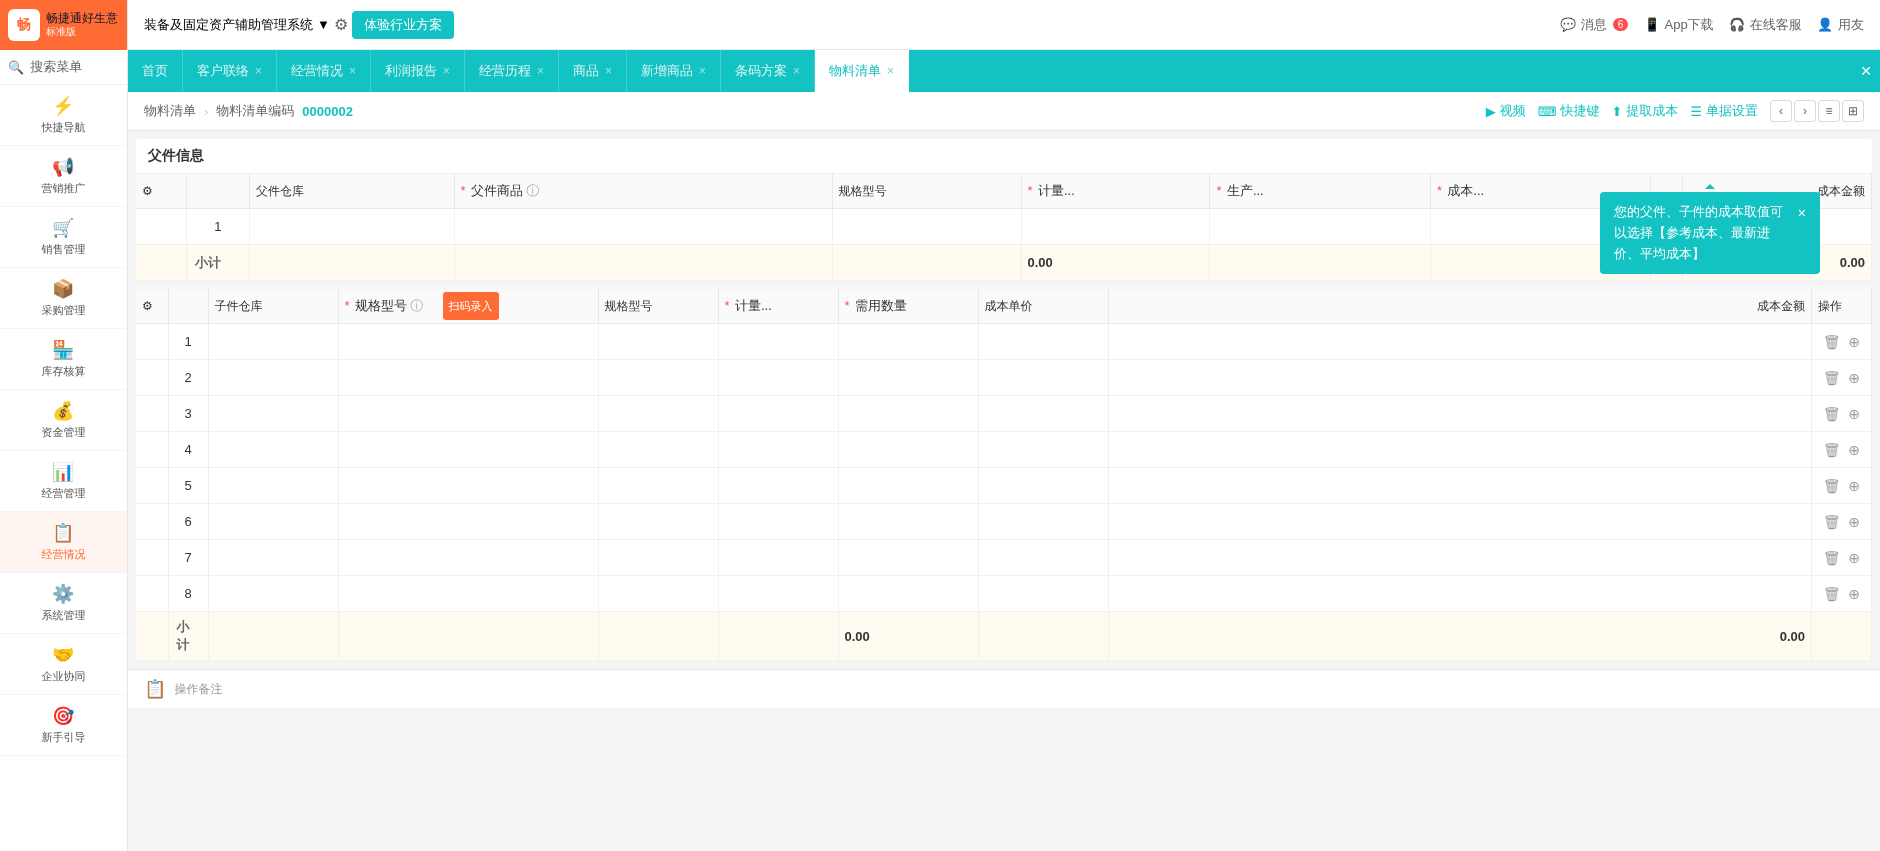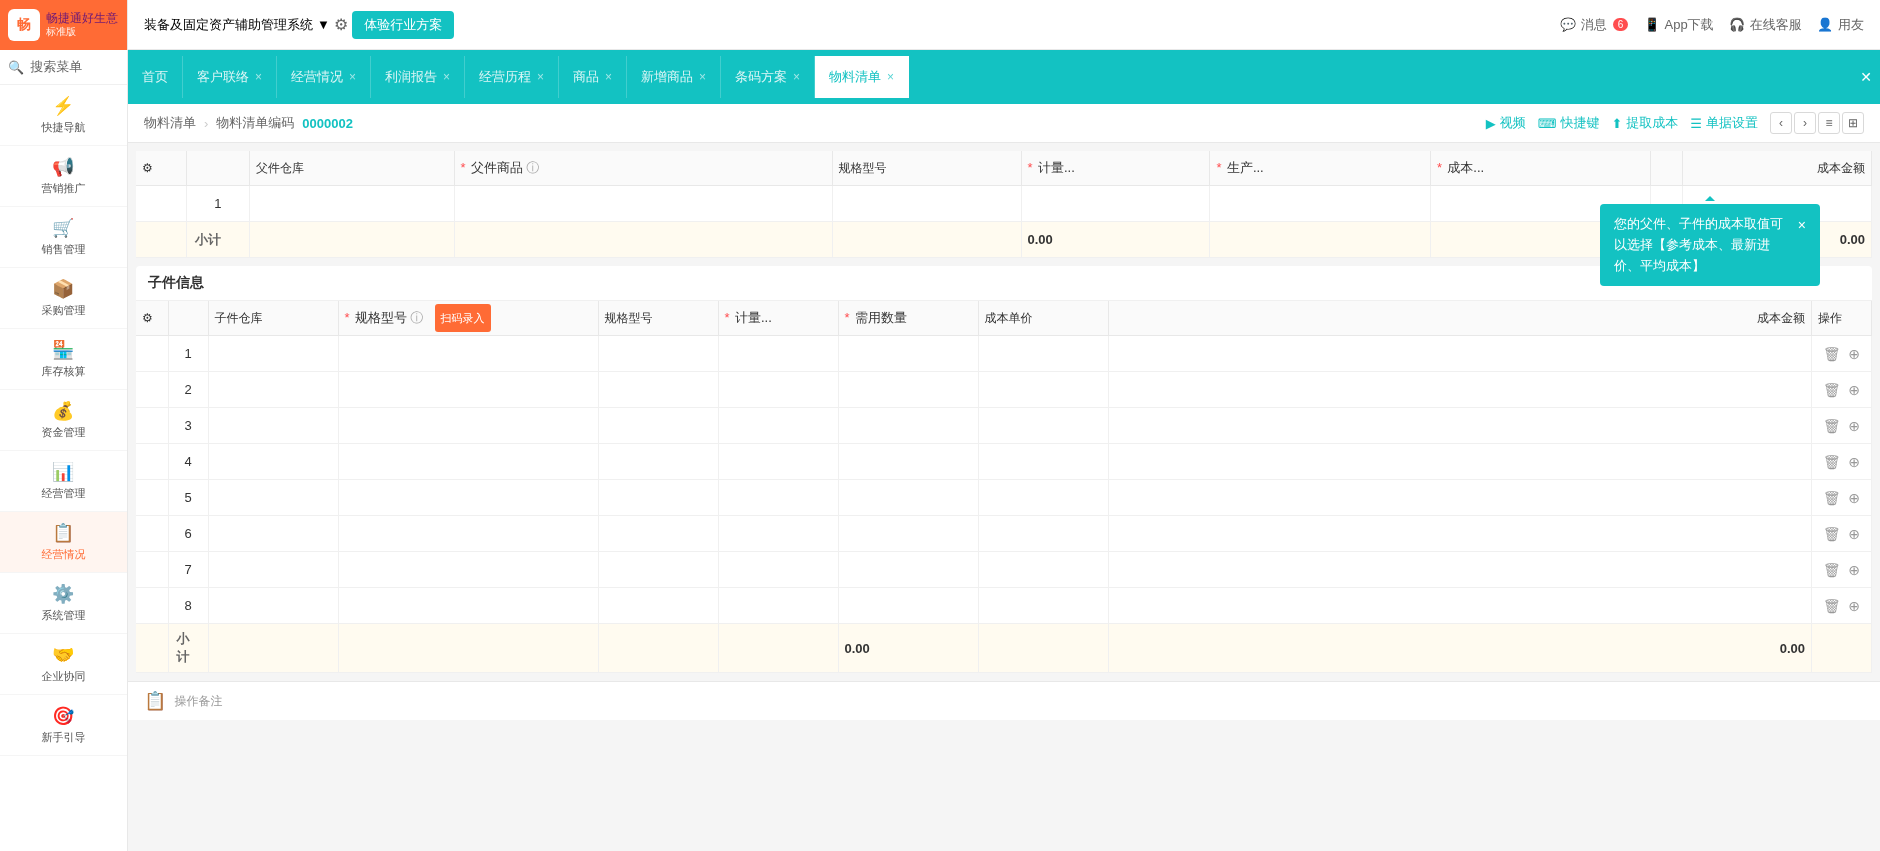--- a/index.html
+++ b/index.html
@@ -28,21 +28,21 @@
       height: 32px;
       background: white;
       border-radius: 6px;
       display: flex;
       align-items: center;
       justify-content: center;
       color: #ff6b35;
       font-weight: bold;
       font-size: 14px;
     }
-    .sidebar-logo-text { font-size: 12px; color: #701a75; line-height: 1.2; }
+    .sidebar-logo-text { font-size: 12px; color: #0f172a; line-height: 1.2; }
     .sidebar-logo-sub { font-size: 10px; opacity: 0.9; }
     .sidebar-search {
       padding: 8px;
       border-bottom: 1px solid #f0f0f0;
     }
     .sidebar-search-btn {
       width: 100%;
       background: none;
       border: none;
       display: flex;
@@ -109,21 +109,21 @@
       padding: 1px 5px;
       margin-left: 2px;
     }
     .gear-icon { font-size: 16px; color: #666; cursor: pointer; }
 
     
     .tab-nav {
       background: #13c2c2;
       display: flex;
       align-items: center;
-      height: 54px;
+      height: 42px;
       padding: 0 0;
       overflow: hidden;
     }
     .tab-item {
       padding: 0 14px;
       height: 42px;
       display: flex;
       align-items: center;
       gap: 6px;
       cursor: pointer;
@@ -189,21 +189,21 @@
     .row-num { color: #999; text-align: center; width: 32px; }
     .subtotal-row td { background: #fffbf0; font-weight: bold; }
     .col-settings { width: 32px; text-align: center; }
     .th-required::before { content: '*'; color: #ff4d4f; margin-right: 2px; }
     .scan-badge {
       background: #ff6b35;
       color: white;
       font-size: 11px;
       padding: 8px 6px;
       border-radius: 3px;
-      margin-left: 8px;
+      margin-left: 16px;
     }
     .col-action { width: 60px; text-align: center; }
     .action-icon { color: #999; cursor: pointer; font-size: 14px; margin: 0 2px; }
 
     
     .tooltip-box {
       position: absolute;
       top: 128px;
       right: 200px;
       background: #13c2c2;
@@ -426,20 +426,21 @@
         </div>
       </div>
     </div>
 
     <div class="tooltip-box" style="position:absolute;top:100px;right:60px;">
       <span class="tooltip-close">×</span>
       <span>您的父件、子件的成本取值可以选择【参考成本、最新进价、平均成本】</span>
     </div>
 
     <div class="section">
+      <div class="section-title">父件信息</div>
       <table class="data-table">
         <thead>
           <tr>
             <th class="col-settings">⚙</th>
             <th style="width:40px;"></th>
             <th style="width:130px;">父件仓库</th>
             <th style="width:240px;">
               <span class="th-required"></span>
               <span>父件商品</span>
               <span style="color:#aaa;">ⓘ</span>
@@ -484,21 +485,20 @@
             <td></td>
             <td></td>
             <td></td>
             <td style="text-align:right;font-weight:bold;">0.00</td>
           </tr>
         </tbody>
       </table>
     </div>
 
     <div class="section">
-      <div class="section-title">子件信息</div>
       <table class="data-table">
         <thead>
           <tr>
             <th class="col-settings">⚙</th>
             <th style="width:40px;"></th>
             <th style="width:130px;">子件仓库</th>
             <th style="width:260px;">
               <span class="th-required"></span>
               <span>规格型号</span>
               <span style="color:#aaa;">ⓘ</span>

